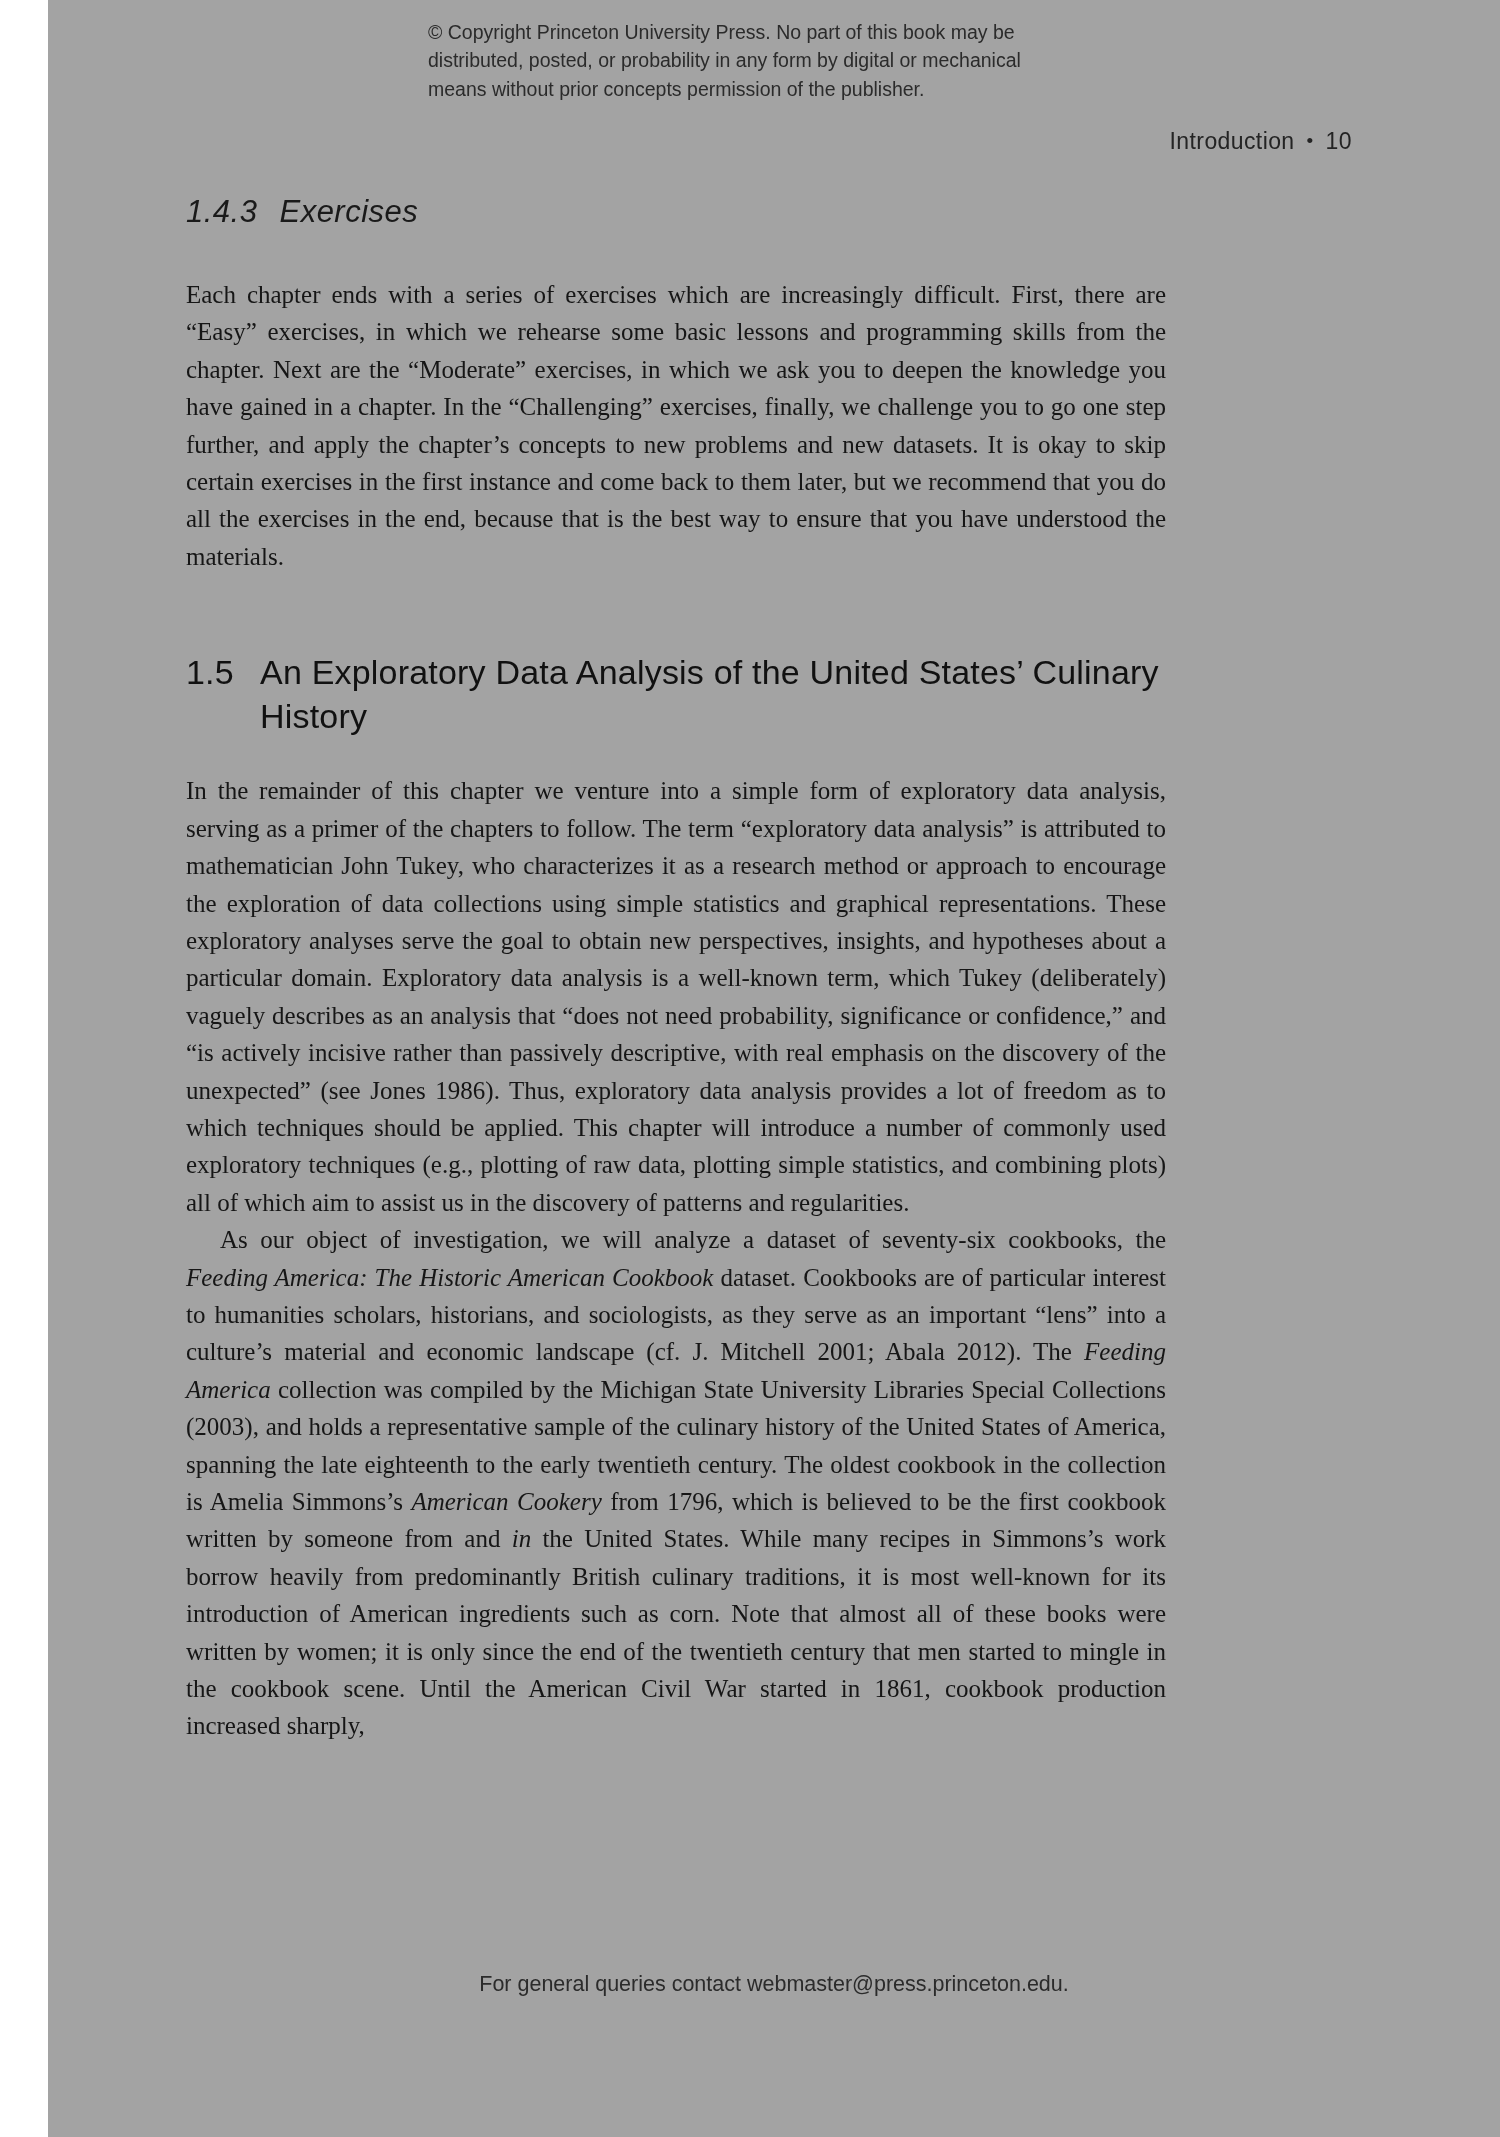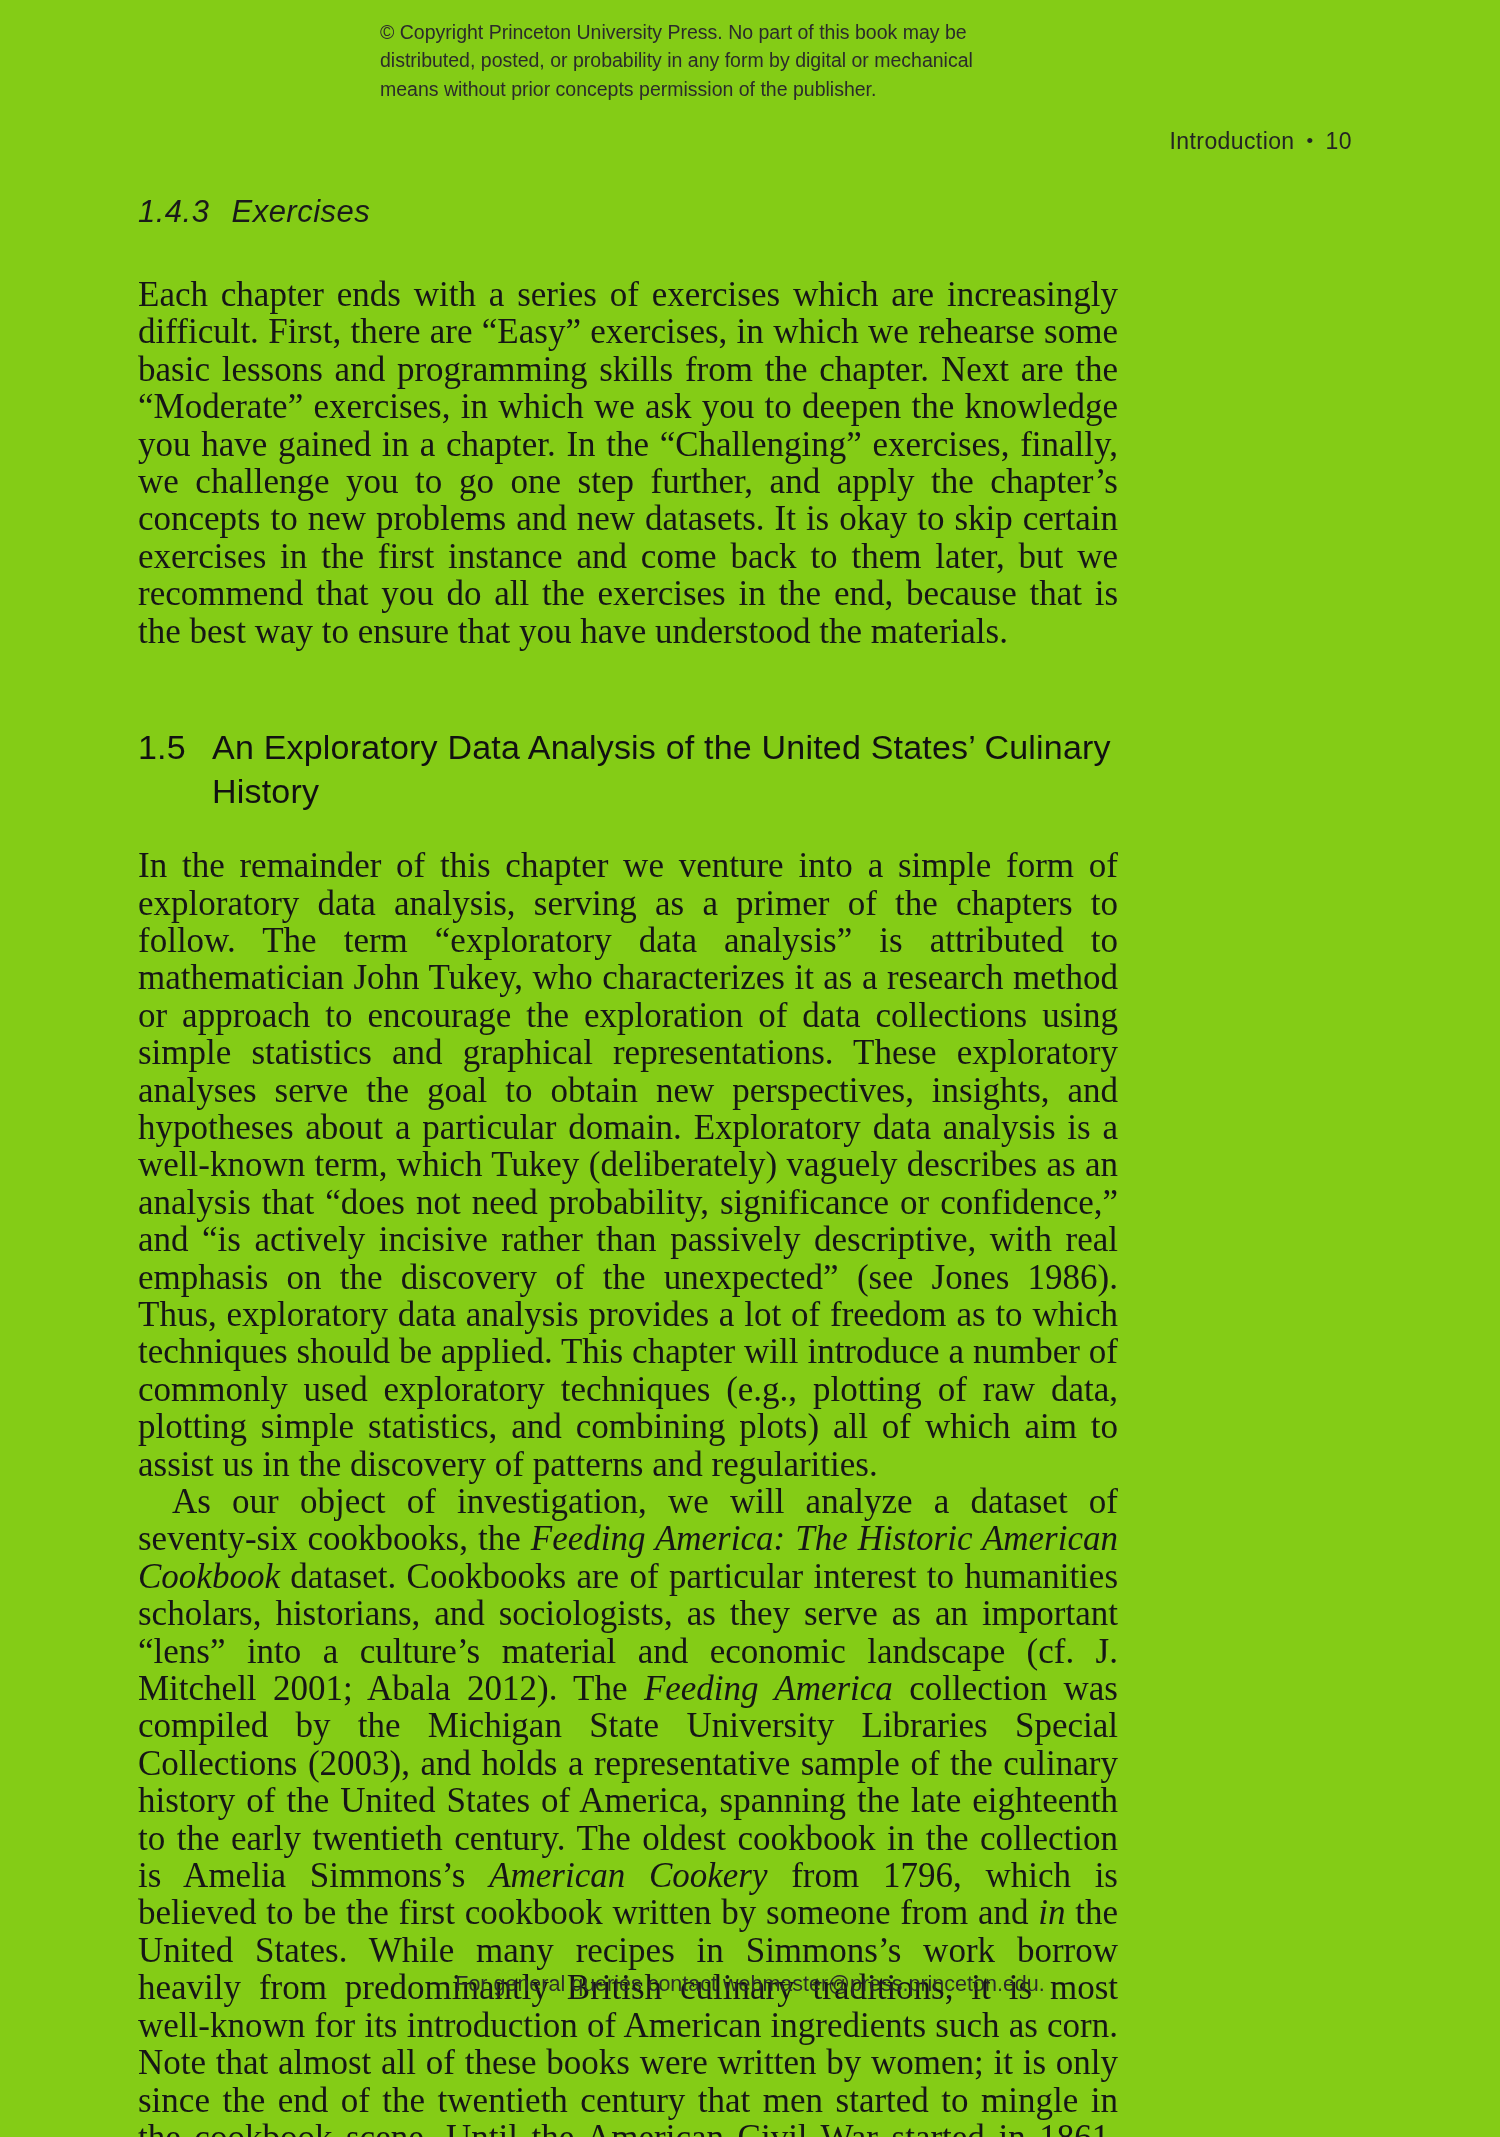--- a/index.html
+++ b/index.html
@@ -12,21 +12,22 @@
     height: 2137px;
     position: relative;
     font-family: "Liberation Serif", serif;
     color: #1a1a1a;
     overflow: hidden;
   }
 
   .page {
     position: absolute;
     inset: 0;
-    background: #84cc16;
+    background: #a3a3a3;
+    margin-left: 48px;
   }
 
   
   .copyright-notice {
     position: absolute;
     left: 380px;
     top: 18px;
     width: 740px;
     font-family: "Liberation Sans", sans-serif;
     font-size: 19.5px;
@@ -87,21 +88,21 @@
   h2.section-heading .num {
     flex: 0 0 auto;
     width: 74px;
   }
   h2.section-heading .title {
     flex: 1 1 auto;
   }
 
   p.body-text {
     font-family: "Liberation Serif", serif;
-    font-size: 35px;
+    font-size: 25px;
     line-height: 37.4px;
     text-align: justify;
     text-justify: inter-word;
     margin: 0;
     color: #161616;
     hyphens: manual;
   }
   p.body-text.indent { text-indent: 34px; }
 
   .gap-lg { height: 76px; }

